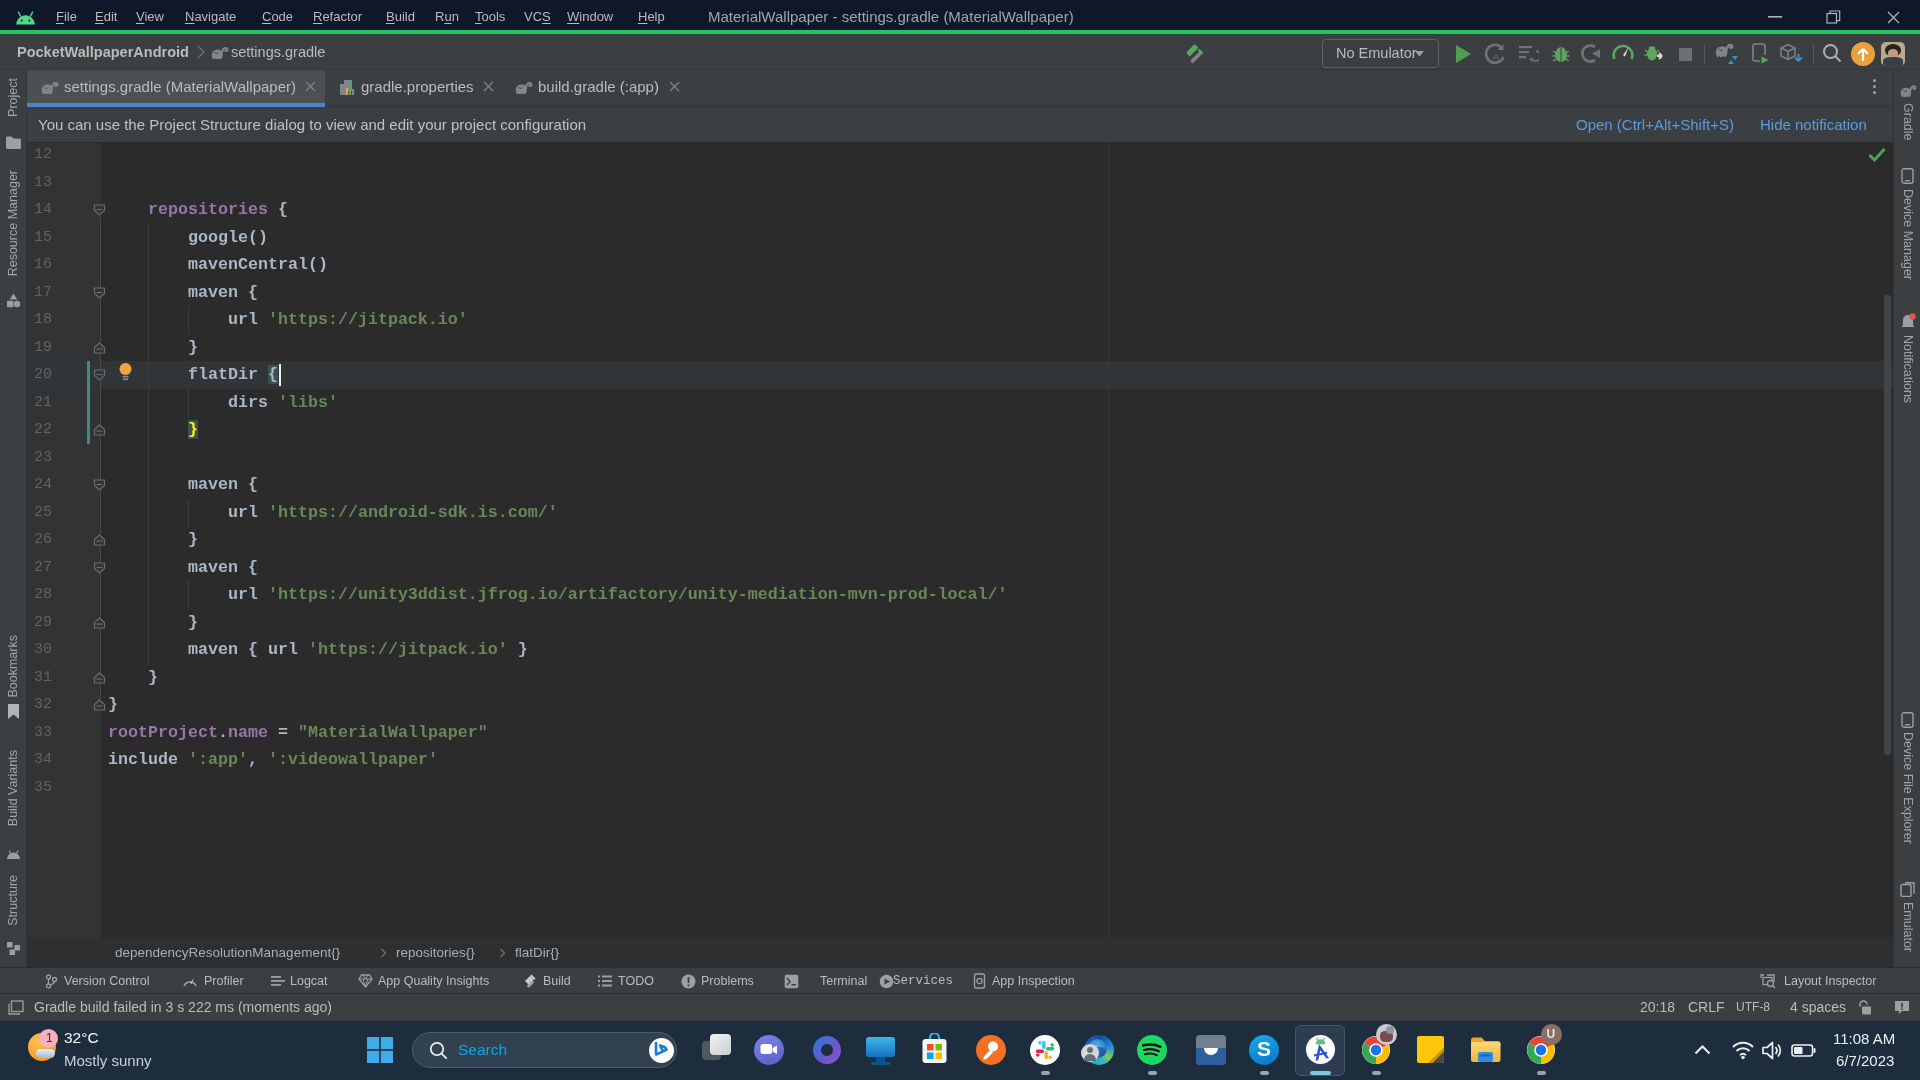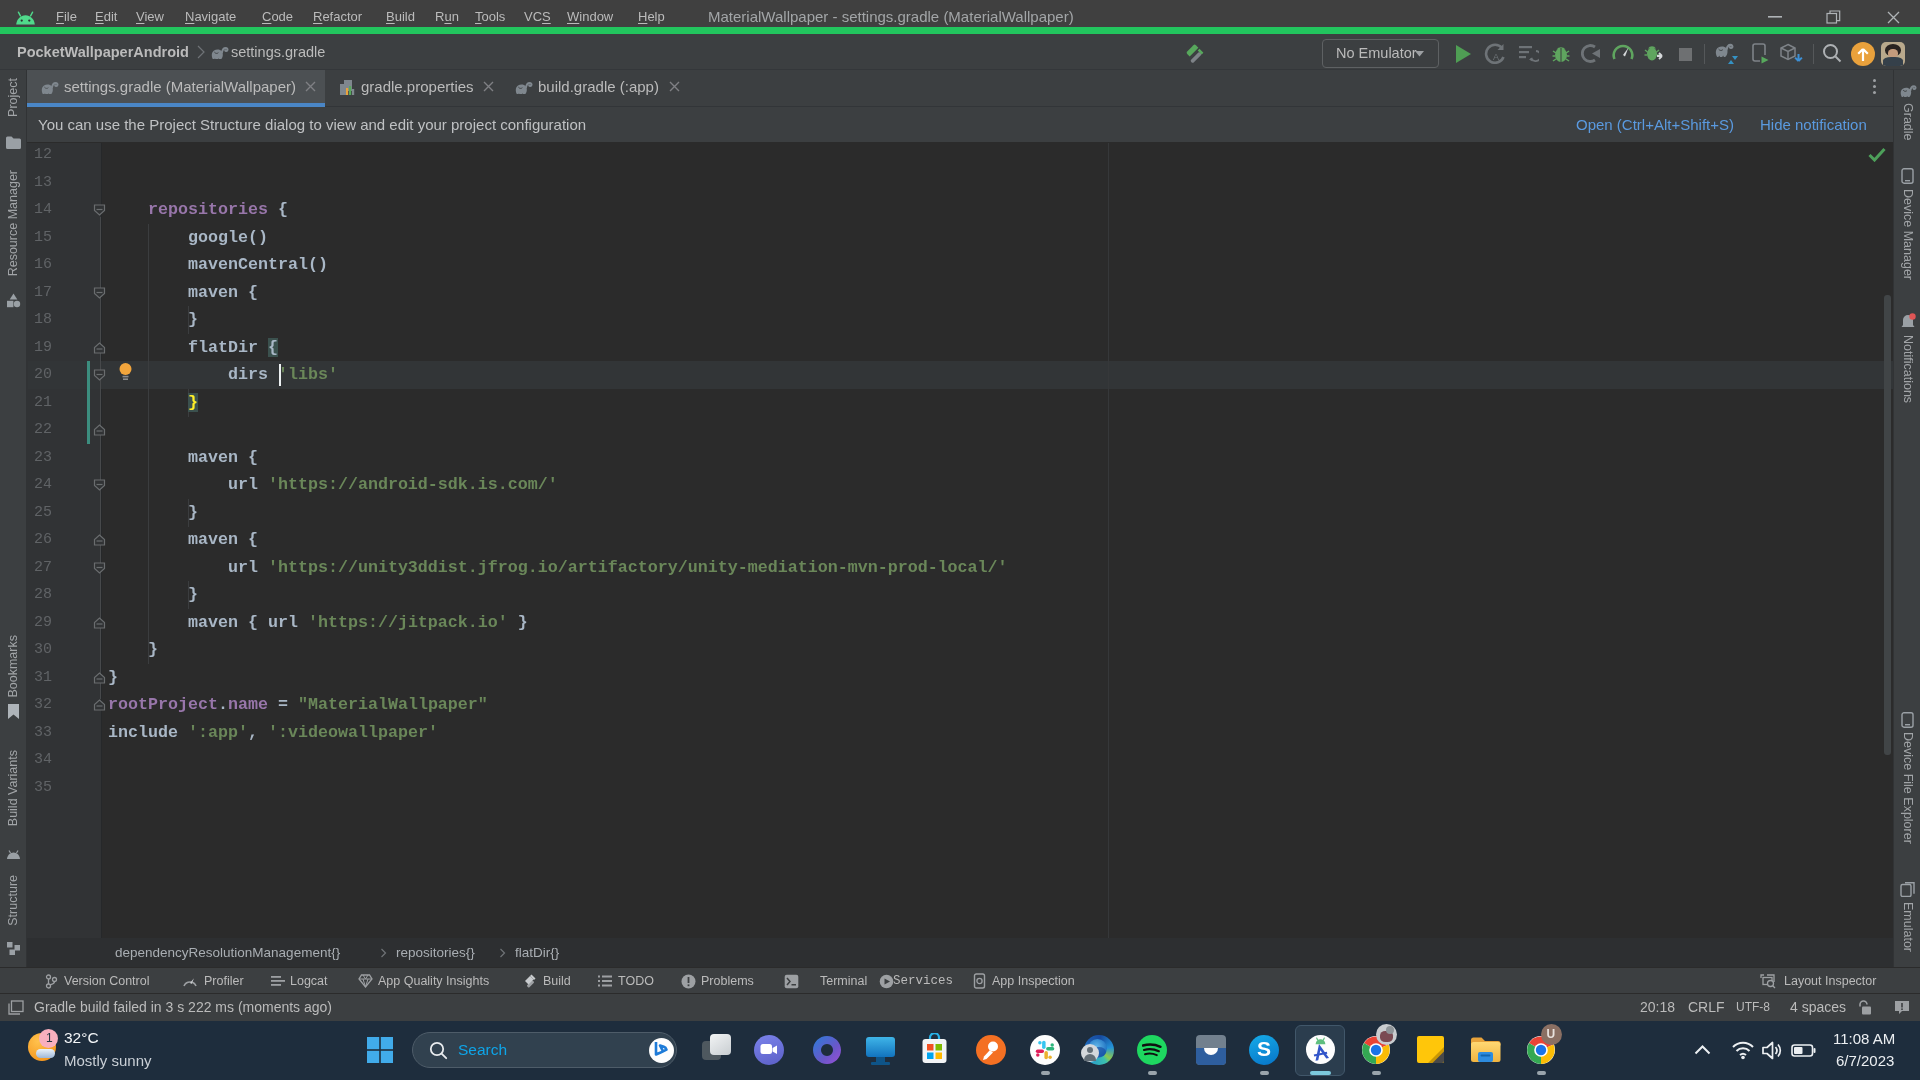--- a/index.html
+++ b/index.html
@@ -15,21 +15,21 @@
 .grn{color:#6A8759;}
 .pur{color:#9876AA;}
 .tabtxt{color:#BBBBBB;font-size:15px;}
 .bctxt{color:#A9AEB3;font-size:13.5px;}
 .twtxt{color:#BBBBBB;font-size:12.5px;}
 </style>
 </head>
 <body>
 <div id="root">
 
-  <div class="abs" id="menubar" style="left:0;top:0;width:1920px;height:34px;background:#404040;border-bottom:7px solid #22c55e;box-sizing:border-box;">
+  <div class="abs" id="menubar" style="left:0;top:0;width:1920px;height:34px;background:#0f172a;border-bottom:4px solid #22c55e;box-sizing:border-box;">
     <svg class="abs" style="left:15px;top:10px;" width="21" height="16" viewBox="0 0 21 16">
       <path fill="#50D98B" d="M1.2 14.5 C1.6 9.2 5.6 5.2 10.5 5.2 C15.4 5.2 19.4 9.2 19.8 14.5 Z"></path>
       <line x1="5.4" y1="5.8" x2="3.4" y2="2.2" stroke="#50D98B" stroke-width="1.4" stroke-linecap="round"></line>
       <line x1="15.6" y1="5.8" x2="17.6" y2="2.2" stroke="#50D98B" stroke-width="1.4" stroke-linecap="round"></line>
       <circle cx="6.7" cy="10.6" r="1.15" fill="#2E3133"></circle>
       <circle cx="14.3" cy="10.6" r="1.15" fill="#2E3133"></circle>
     </svg>
     <span class="abs mtxt" style="left:56px;"><span class="u">F</span>ile</span>
     <span class="abs mtxt" style="left:95px;"><span class="u">E</span>dit</span>
     <span class="abs mtxt" style="left:136px;"><span class="u">V</span>iew</span>
@@ -313,20 +313,21 @@
         <div class="cl">35</div>
     </div>
 
     <div class="abs code" style="left:81px;top:-1.75px;">
       <div class="cl"> </div>
       <div class="cl"> </div>
       <div class="cl">    <span class="pur">repositories</span> {</div>
       <div class="cl">        google()</div>
       <div class="cl">        mavenCentral()</div>
       <div class="cl">        maven {</div>
+      <div class="cl">            url <span class="grn">'https://jitpack.io'</span></div>
       <div class="cl">        }</div>
       <div class="cl">        flatDir <span style="background:#3B514E;">{</span></div>
       <div class="cl">            dirs <span class="grn">'libs'</span></div>
       <div class="cl">        <span style="background:#3B514E;color:#FFEF28;">}</span></div>
       <div class="cl"> </div>
       <div class="cl">        maven {</div>
       <div class="cl">            url <span class="grn">'https://android-sdk.is.com/'</span></div>
       <div class="cl">        }</div>
       <div class="cl">        maven {</div>
       <div class="cl">            url <span class="grn">'https://unity3ddist.jfrog.io/artifactory/unity-mediation-mvn-prod-local/'</span></div>

